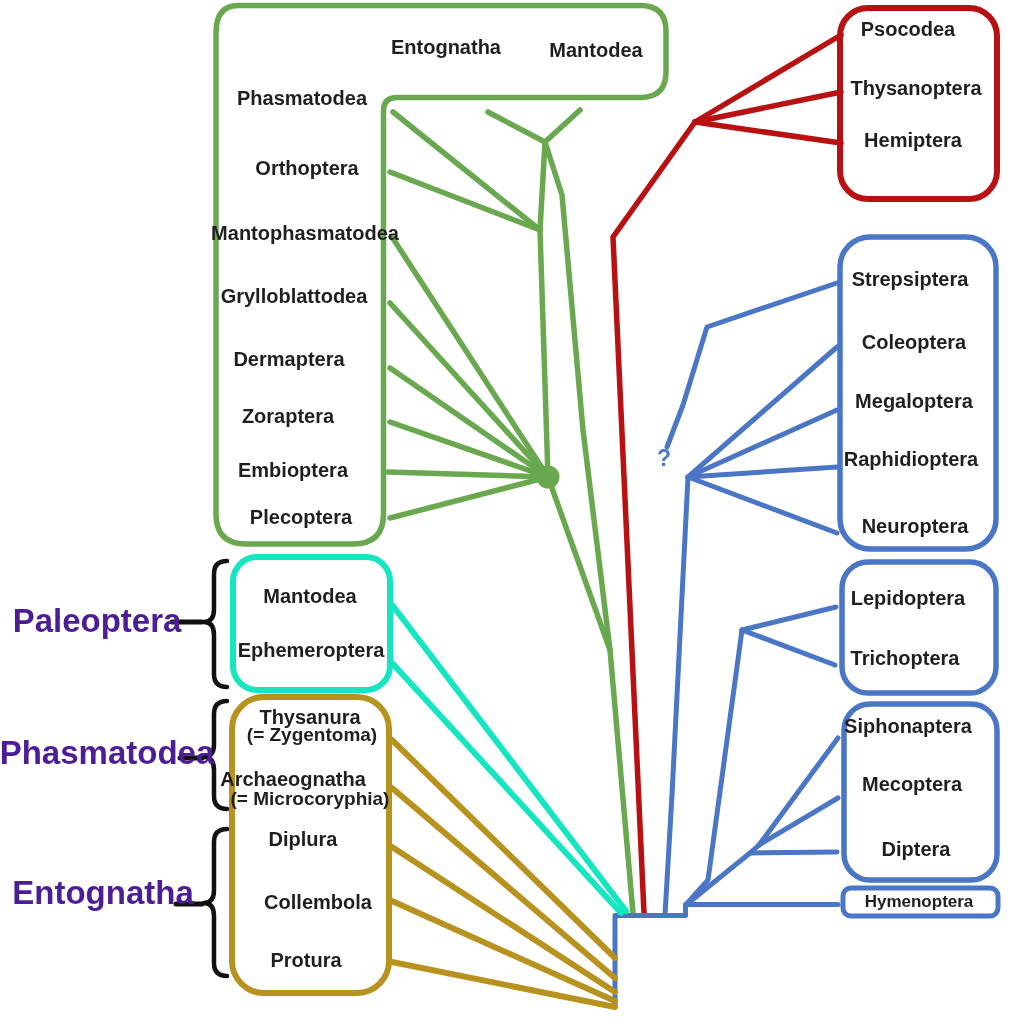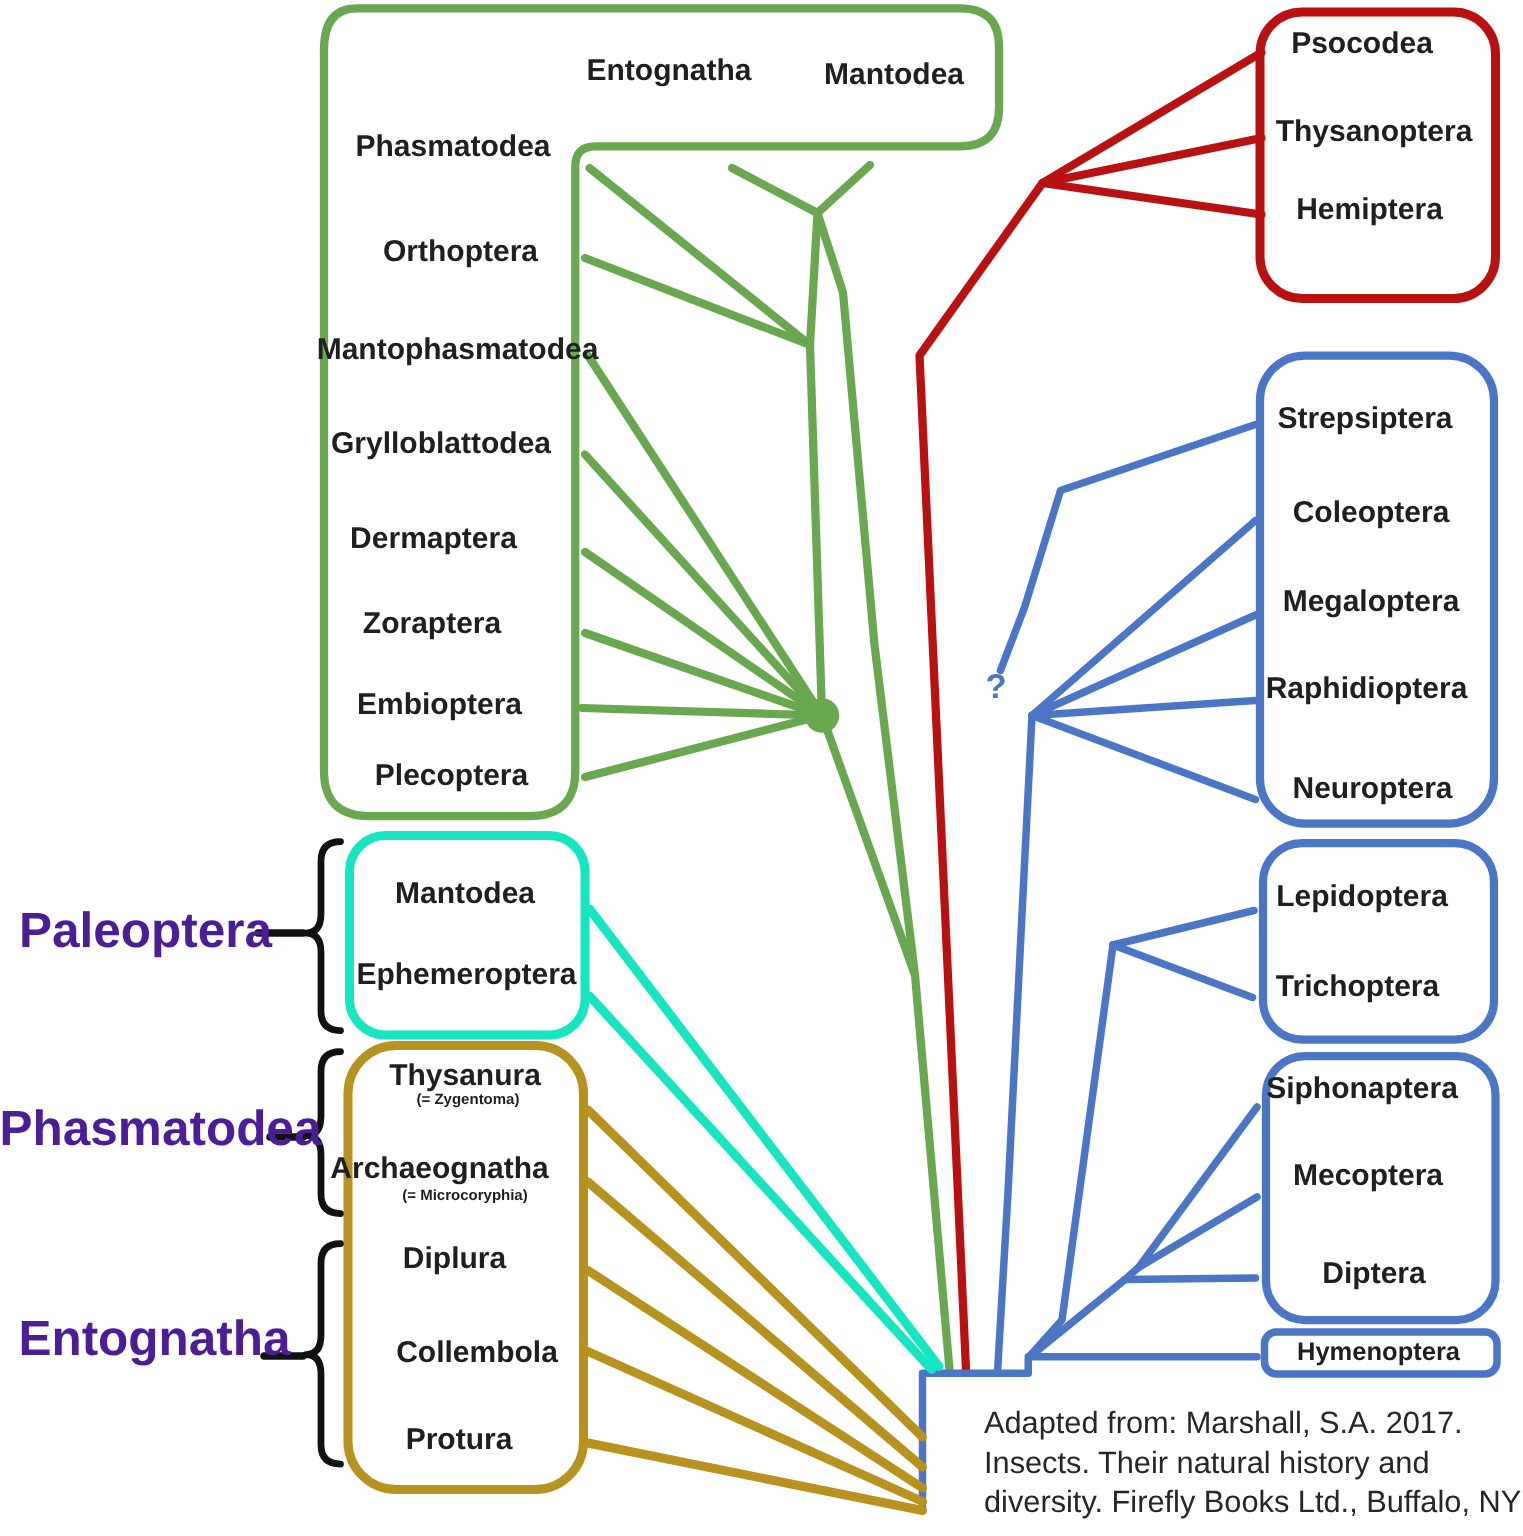--- a/index.html
+++ b/index.html
@@ -1,21 +1,21 @@
 <!DOCTYPE html>
 <html><head>
 <meta charset="utf-8">
 <style>
   html,body{margin:0;padding:0;background:#ffffff;}
   .stage{position:relative;width:1015px;height:1024px;background:#fff;overflow:hidden;
          font-family:"Liberation Sans",sans-serif;}
   .stage svg{position:absolute;left:0;top:0;}
   .lbl{position:absolute;transform:translate(-50%,-50%);font-weight:bold;font-size:20px;
        color:#1f1f1f;white-space:nowrap;line-height:1;}
-  .lbl.small{font-size:10px;}
+  .lbl.small{font-size:19px;}
   .lbl.hym{font-size:17px;}
   .grp{position:absolute;transform:translate(-50%,-50%);font-weight:bold;font-size:33px;
        color:#4c1d95;white-space:nowrap;line-height:1;}
   .qmark{position:absolute;transform:translate(-50%,-50%);font-weight:bold;font-size:23px;
        color:#4a76c5;line-height:1;}
   .attribution{position:absolute;left:656px;top:936px;font-size:20.5px;line-height:26.5px;
        color:#262626;white-space:nowrap;}
 </style>
 </head>
 <body>
@@ -145,19 +145,14 @@
   <div class="lbl" style="left:303px;top:839px">Diplura</div>
   <div class="lbl" style="left:318px;top:902px">Collembola</div>
   <div class="lbl" style="left:306px;top:960px">Protura</div>
 
   <div class="grp" style="left:97px;top:620px">Paleoptera</div>
   <div class="grp" style="left:107px;top:752px">Phasmatodea</div>
   <div class="grp" style="left:103px;top:892px">Entognatha</div>
 
   <div class="qmark" style="left:664px;top:458px">?</div>
 
-  <div class="attribution">
-    <div>Adapted from: Marshall, S.A. 2017.</div>
-    <div>Insects. Their natural history and</div>
-    <div>diversity. Firefly Books Ltd., Buffalo, NY</div>
-  </div>
 
 </div>
 
 </body></html>

